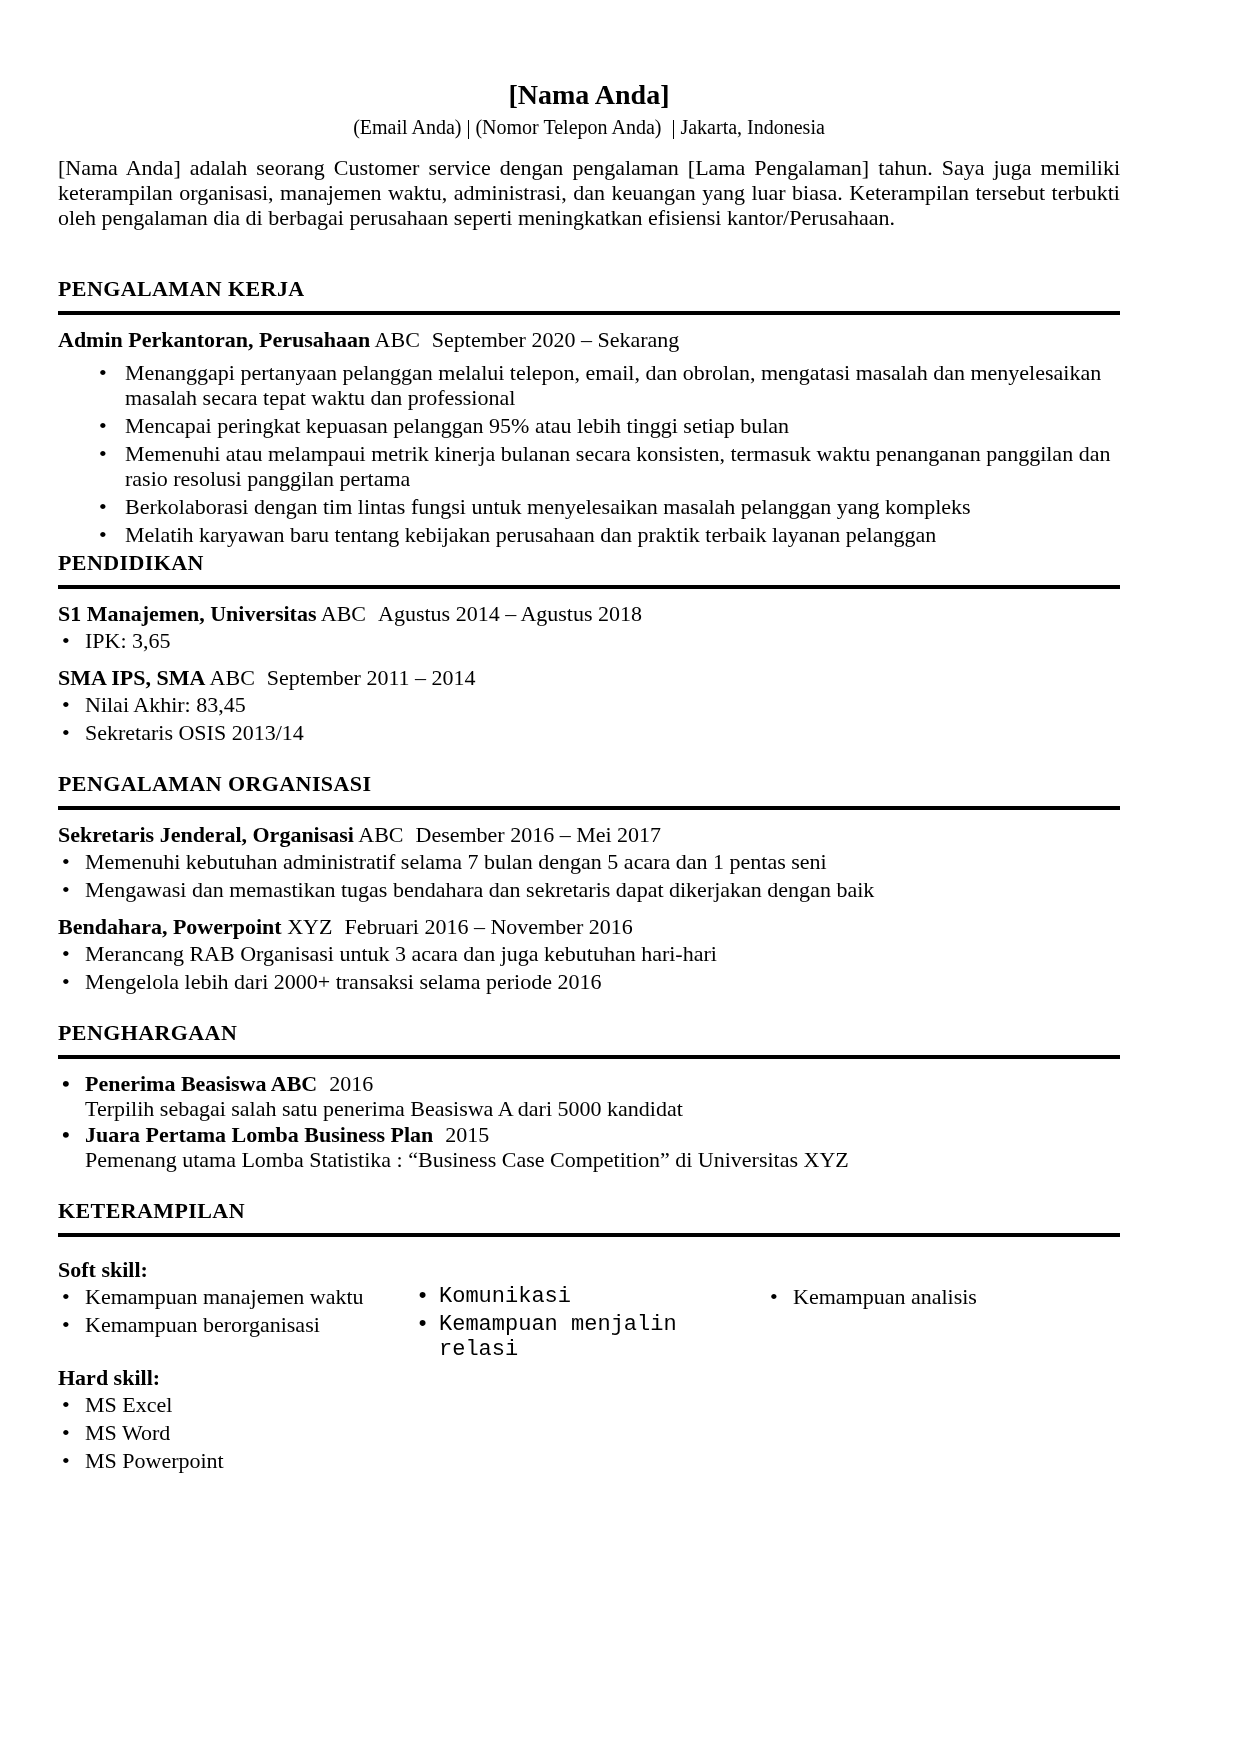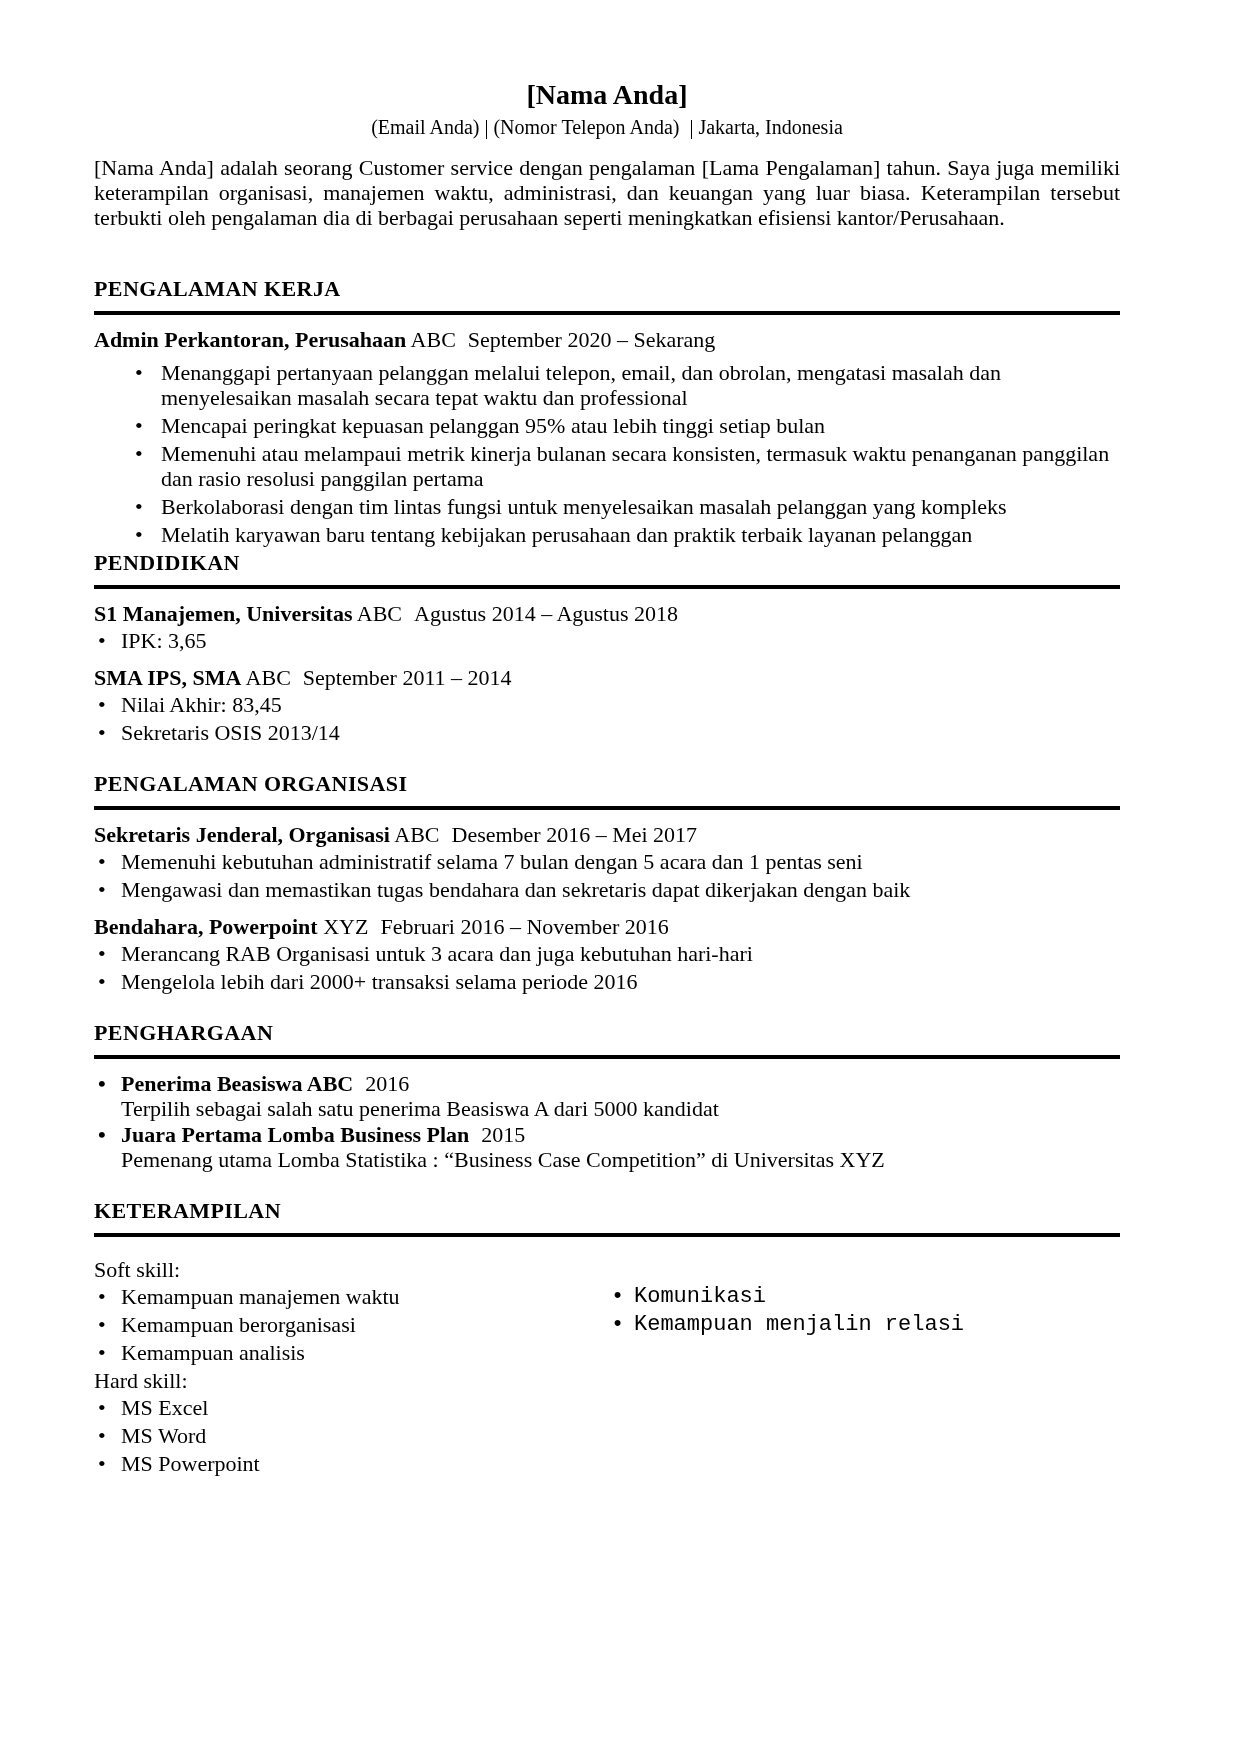--- a/index.html
+++ b/index.html
@@ -2,21 +2,21 @@
 <html><head>
 <meta charset="utf-8">
 <title>Resume</title>
 <style>
   html, body { margin: 0; padding: 0; background: #ffffff; }
   .page {
     position: relative;
     width: 1240px;
     height: 1755px;
     box-sizing: border-box;
-    padding: 78px 120px 0 94px;
+    padding: 78px 120px 0 58px;
     background: #ffffff;
     color: #000000;
     font-family: "Liberation Serif", "DejaVu Serif", serif;
     font-size: 22px;
     line-height: 25px;
   }
 
   
   .name {
     margin: 0;
@@ -85,24 +85,24 @@
   
   ul.awards { margin-top: 0; }
   ul.awards li { padding-left: 27px; margin-bottom: 1px; }
   ul.awards li::before { left: 4px; font-weight: bold; }
   .award-head { display: flex; align-items: baseline; }
   .award-title { font-weight: bold; }
   .award-year { font-weight: normal; padding-left: 12px; }
   .award-desc { font-weight: normal; }
 
   
-  .skills-label { font-weight: normal; }
+  .skills-label { font-weight: bold; }
   .skills-grid {
     display: grid;
-    grid-template-columns: 1fr 1fr;
+    grid-template-columns: 1fr 1fr 1fr;
     margin-top: 2px;
   }
   .skills-grid ul.shallow { margin-top: 0; }
   .col-1 li { padding-right: 46px; }
   .col-2 li { padding-right: 84px; font-family: Liberation Mono, monospace; }
   .hard-list { margin-top: 2px; }
 </style>
 </head>
 <body>
 

